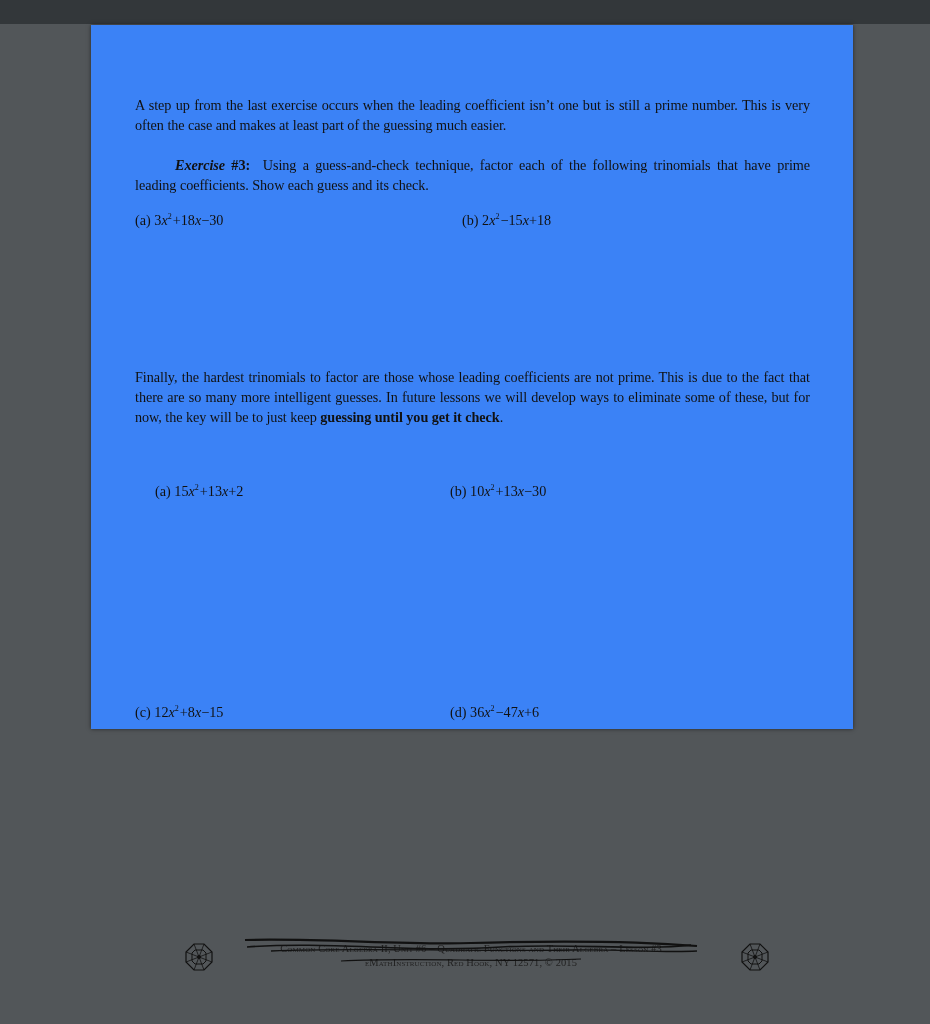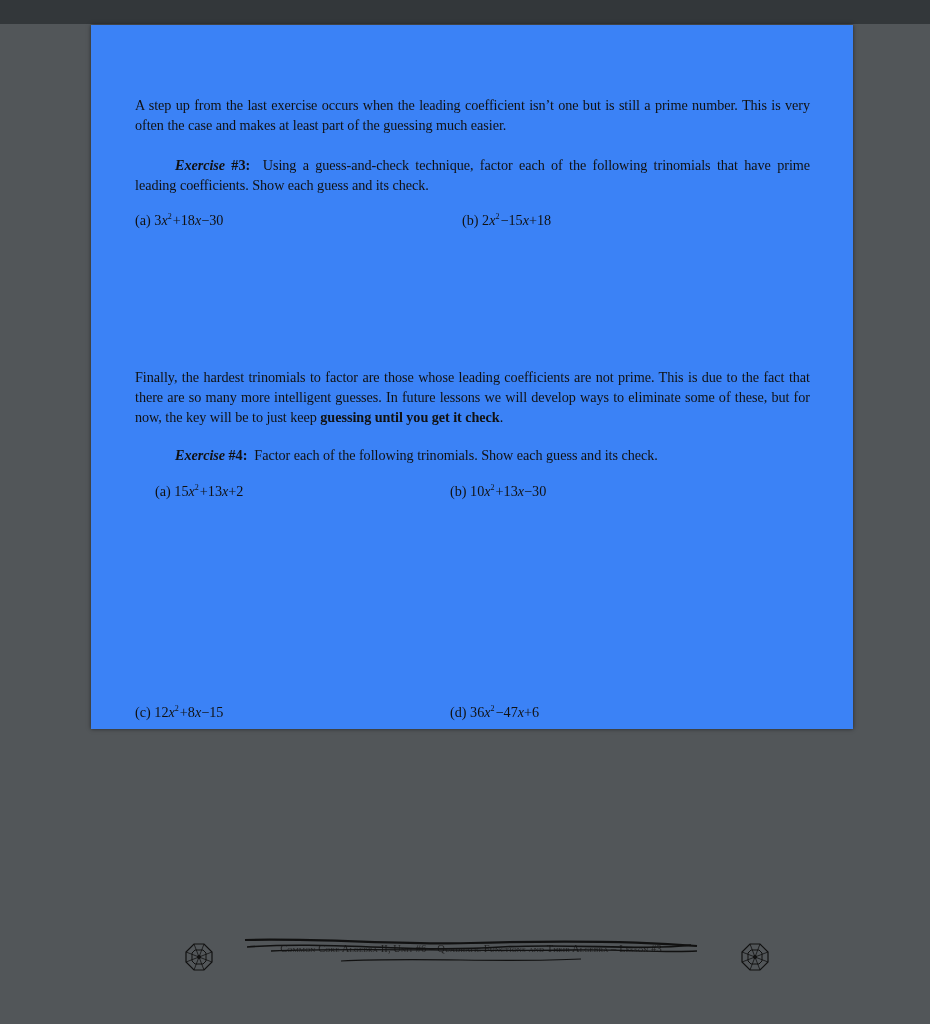--- a/index.html
+++ b/index.html
@@ -64,24 +64,20 @@
     <span>(a)</span> <span>3</span><i>x</i><sup>2</sup><span>+18</span><i>x</i><span>−30</span>
   </div>
   <div class="prob" style="left:371px; top:182px;">
     <span>(b)</span> <span>2</span><i>x</i><sup>2</sup><span>−15</span><i>x</i><span>+18</span>
   </div>
 
   <div class="para" style="top:342px;">
     <span>Finally, the hardest trinomials to factor are those whose leading coefficients are not prime.  This is due to the fact that there are so many more intelligent guesses.  In future lessons we will develop ways to eliminate some of these, but for now, the key will be to just keep </span><span class="bold">guessing until you get it check</span><span>.</span>
   </div>
 
-  <div class="para" style="top:420px;">
-    <span class="ex-label"><i>Exercise</i> <span>#4:</span></span>&nbsp;
-    <span>Factor each of the following trinomials.  Show each guess and its check.</span>
-  </div>
 
   <div class="prob" style="left:44px; top:453px;margin-left:20px;">
     <span>(a)</span> <span>15</span><i>x</i><sup>2</sup><span>+13</span><i>x</i><span>+2</span>
   </div>
   <div class="prob" style="left:359px; top:453px;text-align:right;">
     <span>(b)</span> <span>10</span><i>x</i><sup>2</sup><span>+13</span><i>x</i><span>−30</span>
   </div>
   <div class="prob" style="left:44px; top:674px;">
     <span>(c)</span> <span>12</span><i>x</i><sup>2</sup><span>+8</span><i>x</i><span>−15</span>
   </div>
@@ -93,20 +89,21 @@
     <svg class="footer-logo" style="left:94px;" viewBox="0 0 28 28">
       <polygon points="9,1 19,1 27,9 27,19 19,27 9,27 1,19 1,9" fill="none" stroke="#111" stroke-width="1.2"></polygon>
       <polygon points="10,7 18,7 21,10 21,18 18,21 10,21 7,18 7,10" fill="none" stroke="#111" stroke-width="1"></polygon>
       <line x1="9" y1="1" x2="19" y2="27" stroke="#111" stroke-width="0.8"></line>
       <line x1="19" y1="1" x2="9" y2="27" stroke="#111" stroke-width="0.8"></line>
       <line x1="1" y1="9" x2="27" y2="19" stroke="#111" stroke-width="0.8"></line>
       <line x1="1" y1="19" x2="27" y2="9" stroke="#111" stroke-width="0.8"></line>
       <circle cx="14" cy="14" r="2" fill="#111"></circle>
     </svg>
     <div class="footer-text" style="top:5px;">Common Core Algebra II, Unit #6 – Quadratic Functions and Their Algebra – Lesson #3</div>
+    <div class="footer-text" style="top:19px;">eMathInstruction, Red Hook, NY 12571, © 2015</div>
     <svg class="scribble" viewBox="0 0 460 36">
       <path d="M4,3 C80,1 160,8 230,6 C300,4 380,3 456,9" fill="none" stroke="#111" stroke-width="2.2"></path>
       <path d="M6,10 C90,4 170,16 260,10 C330,6 400,14 450,8" fill="none" stroke="#111" stroke-width="1.6"></path>
       <path d="M30,14 C120,10 220,15 330,13 C380,12 420,16 456,14" fill="none" stroke="#111" stroke-width="1.3"></path>
       <path d="M100,24 C180,20 260,26 340,22" fill="none" stroke="#111" stroke-width="1.2"></path>
     </svg>
     <svg class="footer-logo" style="left:650px;" viewBox="0 0 28 28">
       <polygon points="9,1 19,1 27,9 27,19 19,27 9,27 1,19 1,9" fill="none" stroke="#111" stroke-width="1.2"></polygon>
       <polygon points="10,7 18,7 21,10 21,18 18,21 10,21 7,18 7,10" fill="none" stroke="#111" stroke-width="1"></polygon>
       <line x1="9" y1="1" x2="19" y2="27" stroke="#111" stroke-width="0.8"></line>

